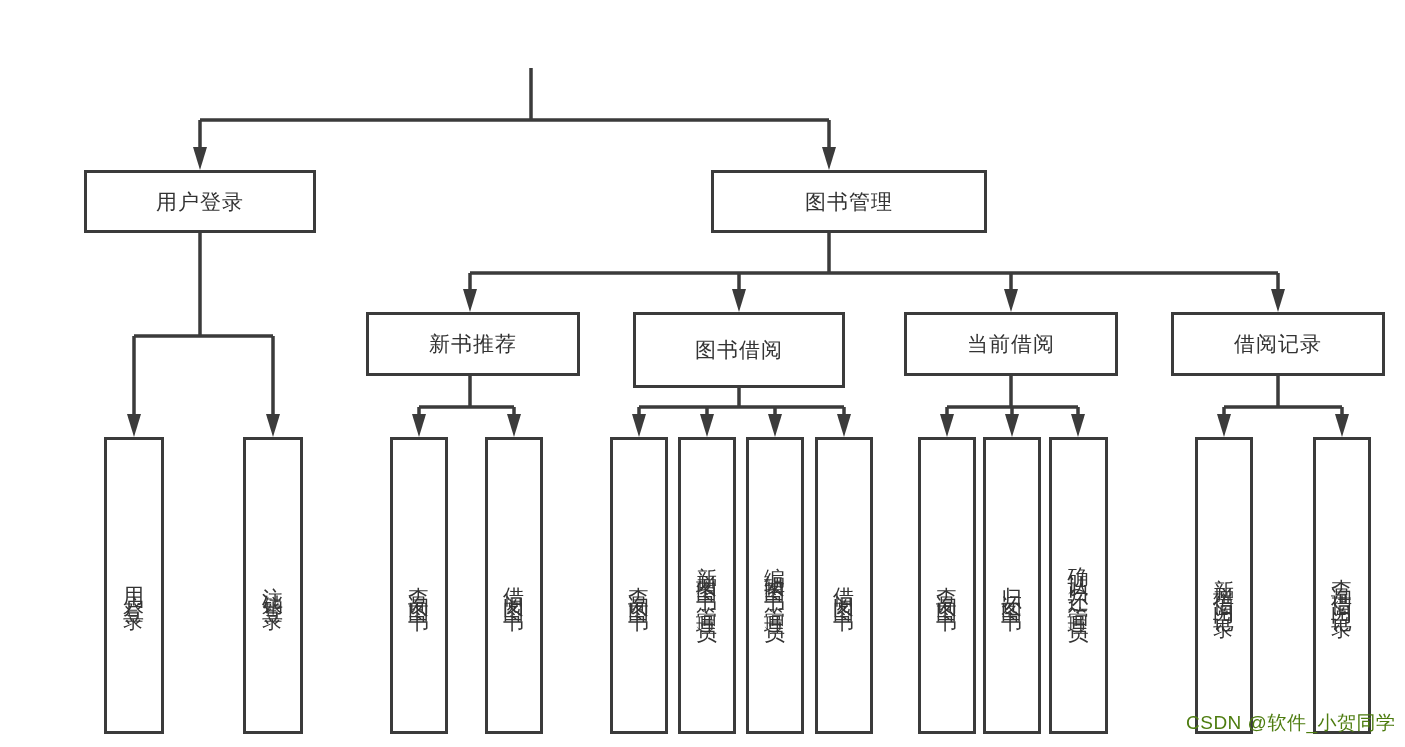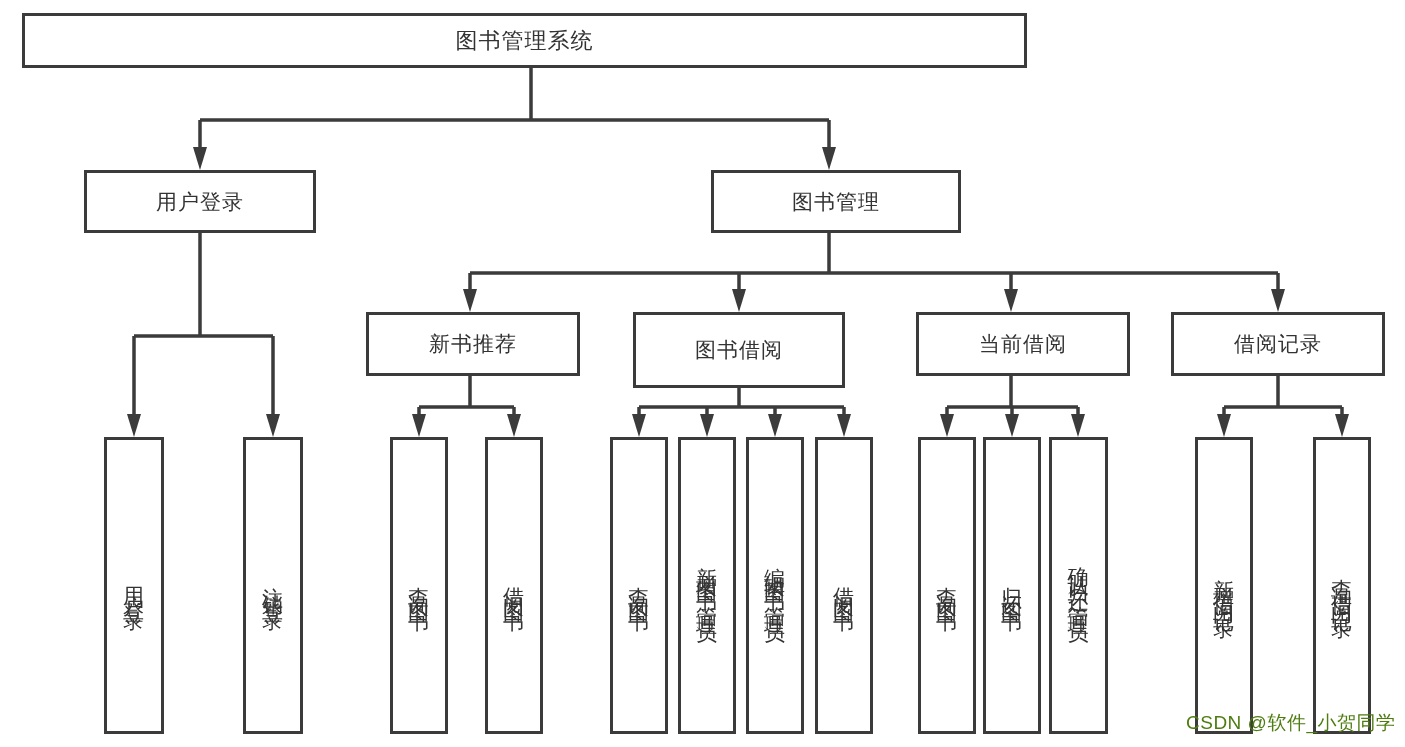--- a/index.html
+++ b/index.html
@@ -86,28 +86,27 @@
       <polygon points="775,437 768,414 782,414"></polygon>
       <polygon points="844,437 837,414 851,414"></polygon>
       <polygon points="947,437 940,414 954,414"></polygon>
       <polygon points="1012,437 1005,414 1019,414"></polygon>
       <polygon points="1078,437 1071,414 1085,414"></polygon>
       <polygon points="1224,437 1217,414 1231,414"></polygon>
       <polygon points="1342,437 1335,414 1349,414"></polygon>
     </g>
   </svg>
 
-  <div class="hbox root" style="left:22px;top:13px;width:1005px;height:55px;">图书管理系统</div>
 
   <div class="hbox" style="left:84px;top:170px;width:232px;height:63px;">用户登录</div>
-  <div class="hbox" style="left:711px;top:170px;width:250px;height:63px;text-align:right;">图书管理</div>
+  <div class="hbox" style="left:711px;top:170px;width:276px;height:63px;text-align:right;">图书管理</div>
 
   <div class="hbox" style="left:366px;top:312px;width:214px;height:64px;">新书推荐</div>
   <div class="hbox" style="left:633px;top:312px;width:212px;height:76px;">图书借阅</div>
-  <div class="hbox" style="left:904px;top:312px;width:214px;height:64px;margin-left:12px;">当前借阅</div>
+  <div class="hbox" style="left:904px;top:312px;width:214px;height:64px;">当前借阅</div>
   <div class="hbox" style="left:1171px;top:312px;width:214px;height:64px;">借阅记录</div>
 
   <div class="vbox" style="left:104px;top:437px;width:60px;height:297px;">
     <span>用户登录</span>
   </div>
   <div class="vbox" style="left:243px;top:437px;width:60px;height:297px;">
     <span>注销登录</span>
   </div>
 
   <div class="vbox" style="left:390px;top:437px;width:58px;height:297px;">

